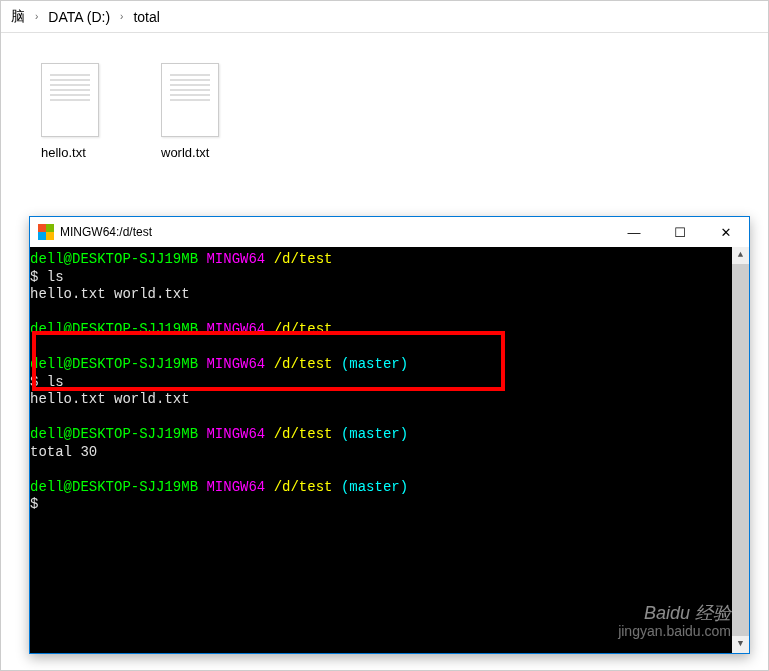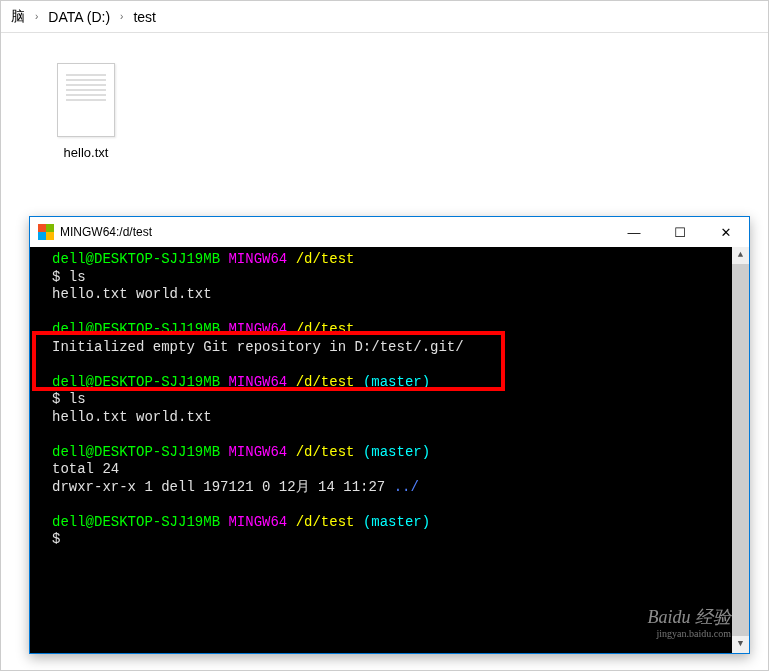--- a/index.html
+++ b/index.html
@@ -9,21 +9,21 @@
   background: #fff; overflow: hidden; position: relative;
   border: 1px solid #ccc;
 }
 .breadcrumb {
   display: flex; align-items: center; gap: 10px;
   padding: 6px 10px; font-size: 14px; border-bottom: 1px solid #e0e0e0;
   height: 32px;
 }
 .chev { font-size: 10px; color: #666; }
 .files { display: flex; gap: 30px; padding: 30px 40px; }
-.file-item { display: flex; flex-direction: column; align-items: center; gap: 8px; width: 90px; }
+.file-item { display: flex; flex-direction: column; gap: 8px; width: 90px; }
 .file-icon {
   width: 58px; height: 74px; background: #fff; border: 1px solid #ccc;
   display: flex; flex-direction: column; padding: 10px 8px; gap: 3px;
   box-shadow: 1px 1px 2px rgba(0,0,0,0.1);
 }
 .file-icon .line { height: 2px; background: #ddd; }
 .file-name { font-size: 13px; }
 
 .terminal-window {
   position: absolute; left: 28px; top: 215px;
@@ -47,65 +47,76 @@
 .app-icon span:nth-child(4){background:#ffb900;}
 .title-text { font-size: 12px; }
 .win-controls { margin-left: auto; display: flex; }
 .win-controls div {
   width: 46px; height: 30px; display: flex; align-items: center; justify-content: center;
   font-size: 13px; font-family: "Segoe UI Symbol", sans-serif;
 }
 .terminal-body {
   flex: 1; background: #000; color: #e0e0e0;
   font-family: "Consolas","Courier New",monospace; font-size: 14px;
-  line-height: 17.5px; padding: 4px 22px; position: relative; overflow: hidden;
+  line-height: 17.5px; padding: 4px 0; position: relative; overflow: hidden;
 }
 .user { color: #00ff00; }
 .host { color: #ff00ff; }
 .path { color: #ffff00; }
 .branch { color: #00ffff; }
 .git { color: #5080ff; }
 .highlight-box {
   position: absolute; border: 4px solid #ff0000;
   left: 2px; top: 84px; width: 473px; height: 60px; pointer-events: none;
 }
 .scrollbar { position: absolute; right: 0; top: 0; width: 17px; height: 100%; background: #f0f0f0; }
 .sb-btn { width:17px; height:17px; background:#f0f0f0; display:flex; align-items:center; justify-content:center; font-size:9px; color:#555;}
 .sb-track { position:absolute; top:17px; bottom:17px; width:17px; }
 .sb-thumb { position:absolute; top:0; width:17px; height:100%; background:#cdcdcd; }
 .sb-bot { position:absolute; bottom:0; }
 .watermark {
   position:absolute; right:18px; bottom:14px; color:rgba(255,255,255,0.55);
   font-size:18px; font-style:italic; text-align:right; line-height:1.1;
-  font-family: Liberation Serif, serif;
+  font-family: Liberation Sans, sans-serif;
 }
-.watermark .sub { font-size:10px; font-style:normal; opacity:0.8; }
+.watermark .sub { font-size:14px; font-style:normal; opacity:0.8; }
 </style>
 </head>
 <body>
 
 <div class="breadcrumb">
   <span>脑</span>
   <span class="chev">›</span>
   <span>DATA (D:)</span>
   <span class="chev">›</span>
-  <span>test</span>
+  <span>total</span>
 </div>
 
 <div class="files">
   <div class="file-item">
     <div class="file-icon">
       <div class="line"></div>
         <div class="line"></div>
         <div class="line"></div>
         <div class="line"></div>
         <div class="line"></div>
         <div class="line"></div>
     </div>
     <div class="file-name">hello.txt</div>
+  </div>
+  <div class="file-item">
+    <div class="file-icon">
+      <div class="line"></div>
+        <div class="line"></div>
+        <div class="line"></div>
+        <div class="line"></div>
+        <div class="line"></div>
+        <div class="line"></div>
+    </div>
+    <div class="file-name">world.txt</div>
   </div>
 </div>
 
 <div class="terminal-window">
   <div class="titlebar">
     <div class="app-icon">
         <span></span>
         <span></span>
         <span></span>
         <span></span>
@@ -119,31 +130,29 @@
   </div>
 
   <div class="terminal-body">
 
     <div><span class="user">dell@DESKTOP-SJJ19MB</span> <span class="host">MINGW64</span> <span class="path">/d/test</span></div>
     <div>$ ls</div>
     <div>hello.txt  world.txt</div>
     <div>&nbsp;</div>
 
     <div><span class="user">dell@DESKTOP-SJJ19MB</span> <span class="host">MINGW64</span> <span class="path">/d/test</span></div>
-    <div>Initialized empty Git repository in D:/test/.git/</div>
     <div>&nbsp;</div>
 
     <div><span class="user">dell@DESKTOP-SJJ19MB</span> <span class="host">MINGW64</span> <span class="path">/d/test</span> <span class="branch">(master)</span></div>
     <div>$ ls</div>
     <div>hello.txt  world.txt</div>
     <div>&nbsp;</div>
 
     <div><span class="user">dell@DESKTOP-SJJ19MB</span> <span class="host">MINGW64</span> <span class="path">/d/test</span> <span class="branch">(master)</span></div>
-    <div>total 24</div>
-    <div><span>drwxr-xr-x 1 dell 197121 0 12月  14 11:27 </span><span class="git">../</span></div>
+    <div>total 30</div>
     <div>&nbsp;</div>
 
     <div><span class="user">dell@DESKTOP-SJJ19MB</span> <span class="host">MINGW64</span> <span class="path">/d/test</span> <span class="branch">(master)</span></div>
     <div>$</div>
 
     <div class="highlight-box"></div>
 
     <div class="scrollbar">
       <div class="sb-btn">▲</div>
       <div class="sb-track">

